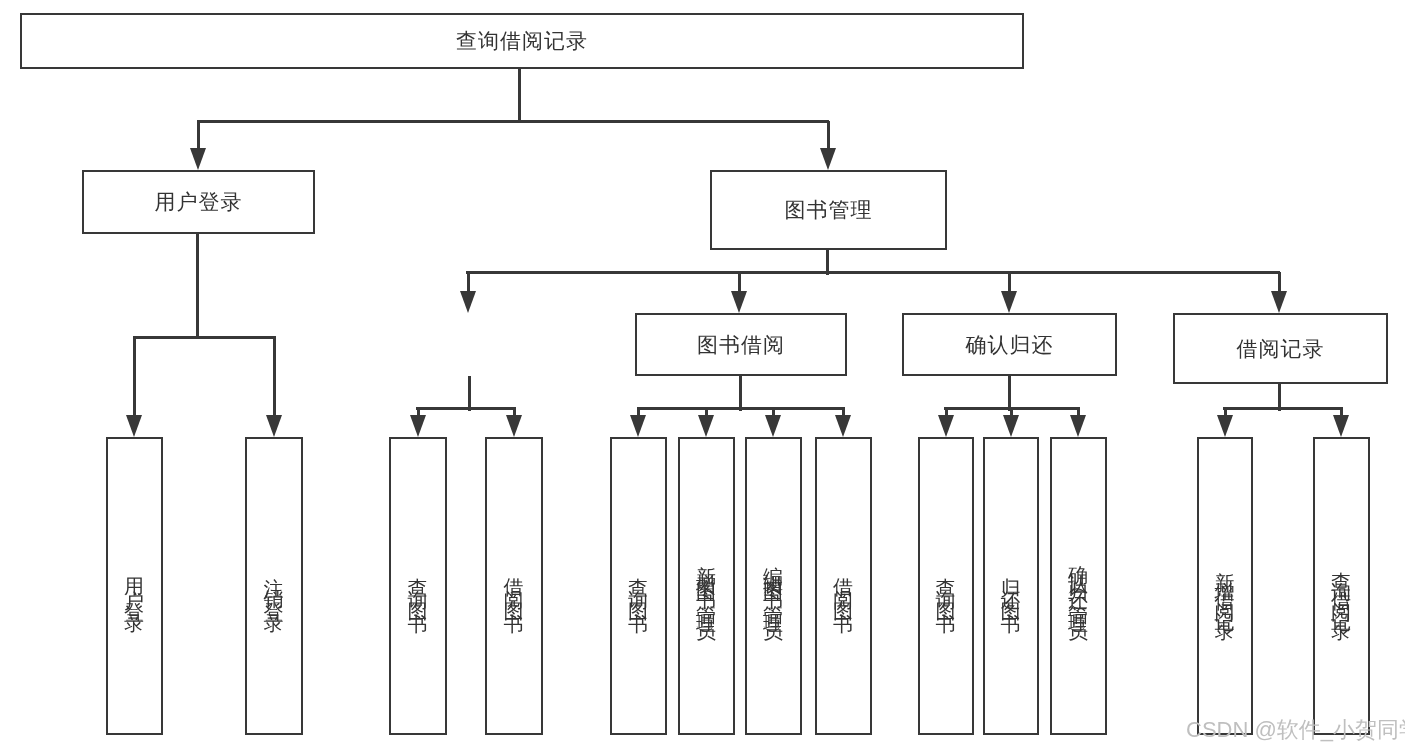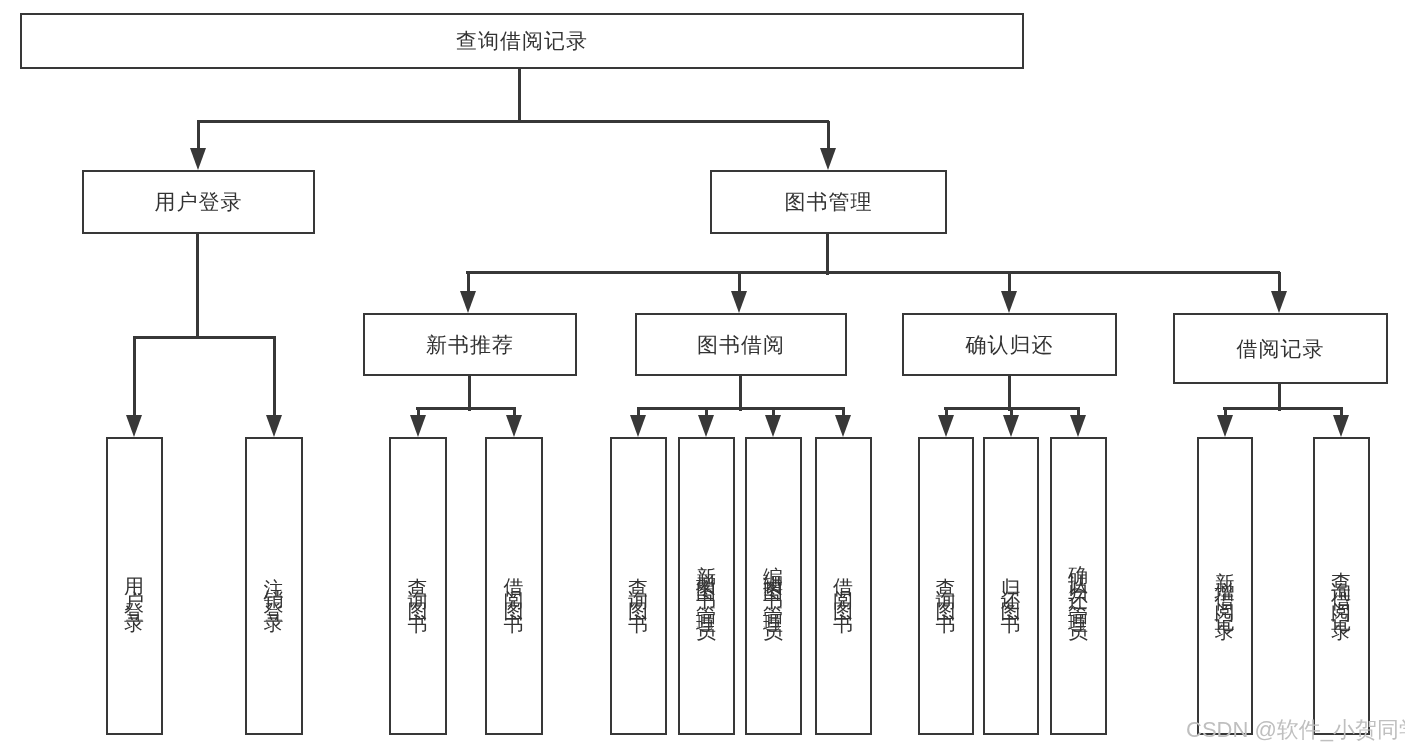--- a/index.html
+++ b/index.html
@@ -81,39 +81,36 @@
   </div>
 
   <div class="vline" style="left:518px; top:69px; height:54px;"></div>
   <div class="hline" style="left:197px; top:120px; width:632px;"></div>
   <div class="arrow a-l2" style="left:190px;"></div>
   <div class="arrow a-l2" style="left:820px;"></div>
 
   <div class="hbox" style="left:82px; top:170px; width:233px; height:64px;">
     <span>用户登录</span>
   </div>
-  <div class="hbox" style="left:710px; top:170px; width:237px; height:64px;">
+  <div class="hbox" style="left:710px; top:170px; width:237px; height:80px;">
     <span>图书管理</span>
   </div>
 
   <div class="vline" style="left:196px; top:234px; height:105px;"></div>
   <div class="hline" style="left:133px; top:336px; width:142px;"></div>
   <div class="arrow a-l4-user" style="left:126px;"></div>
   <div class="arrow a-l4-user" style="left:266px;"></div>
 
   <div class="vline" style="left:826px; top:234px; height:41px;"></div>
   <div class="hline" style="left:466px; top:271px; width:814px;"></div>
   <div class="arrow a-l3" style="left:460px;"></div>
   <div class="arrow a-l3" style="left:731px;"></div>
   <div class="arrow a-l3" style="left:1001px;"></div>
   <div class="arrow a-l3" style="left:1271px;"></div>
 
-  <div class="hbox" style="left:363px; top:313px; width:214px; height:63px;">
-    <span>新书推荐</span>
-  </div>
   <div class="hbox" style="left:635px; top:313px; width:212px; height:63px;">
     <span>图书借阅</span>
   </div>
   <div class="hbox" style="left:902px; top:313px; width:215px; height:63px;">
     <span>确认归还</span>
   </div>
   <div class="hbox" style="left:1173px; top:313px; width:215px; height:71px;">
     <span>借阅记录</span>
   </div>
 

